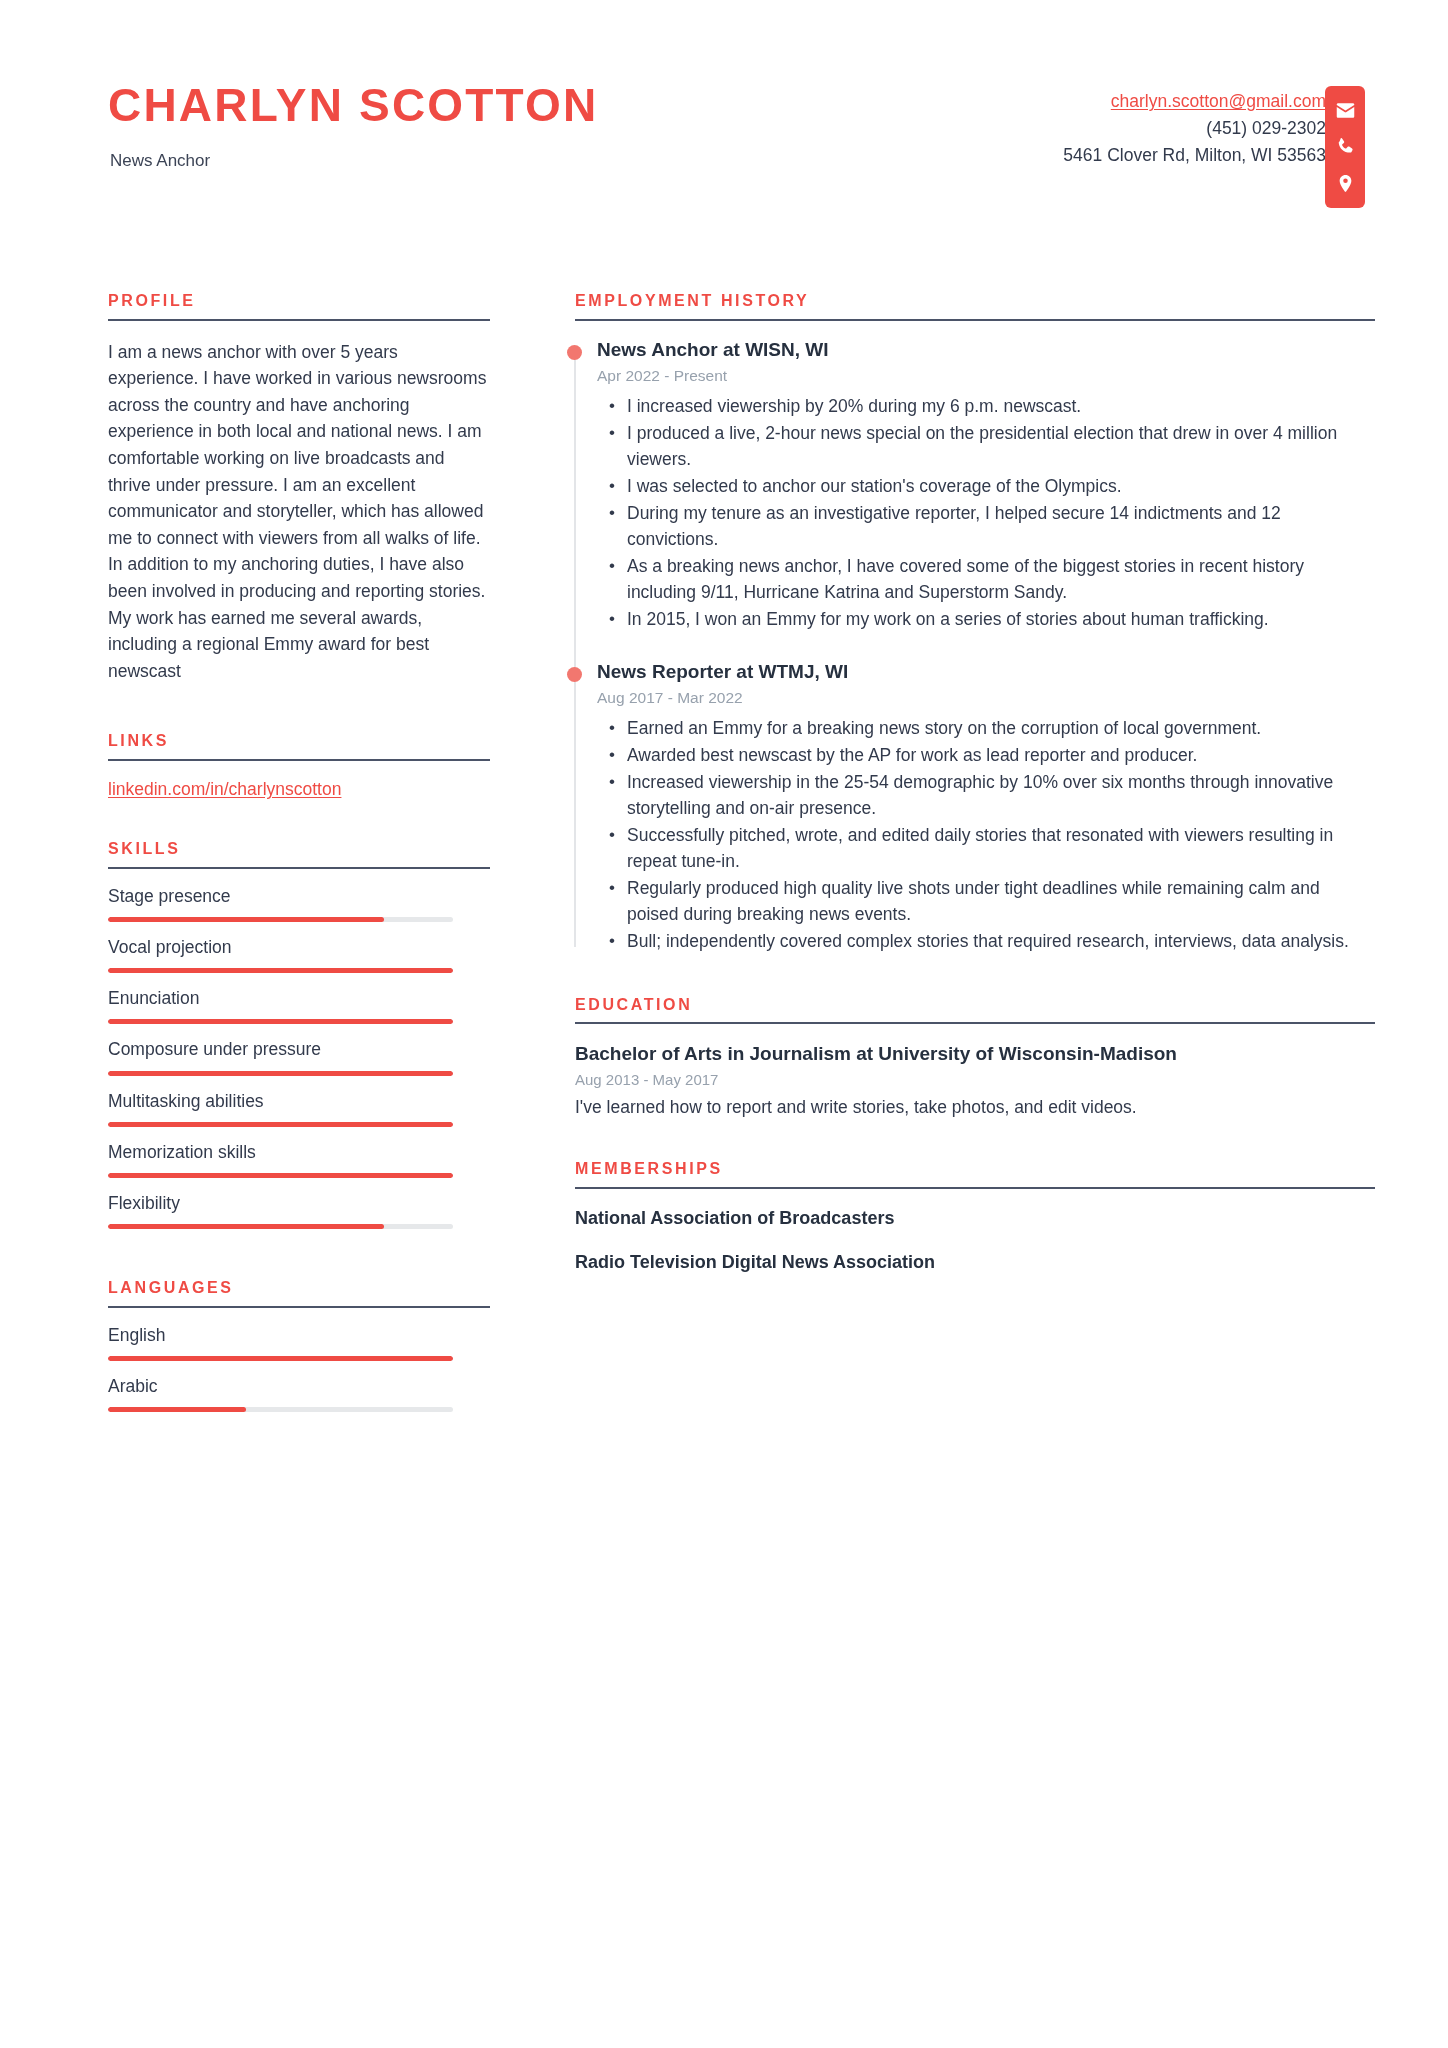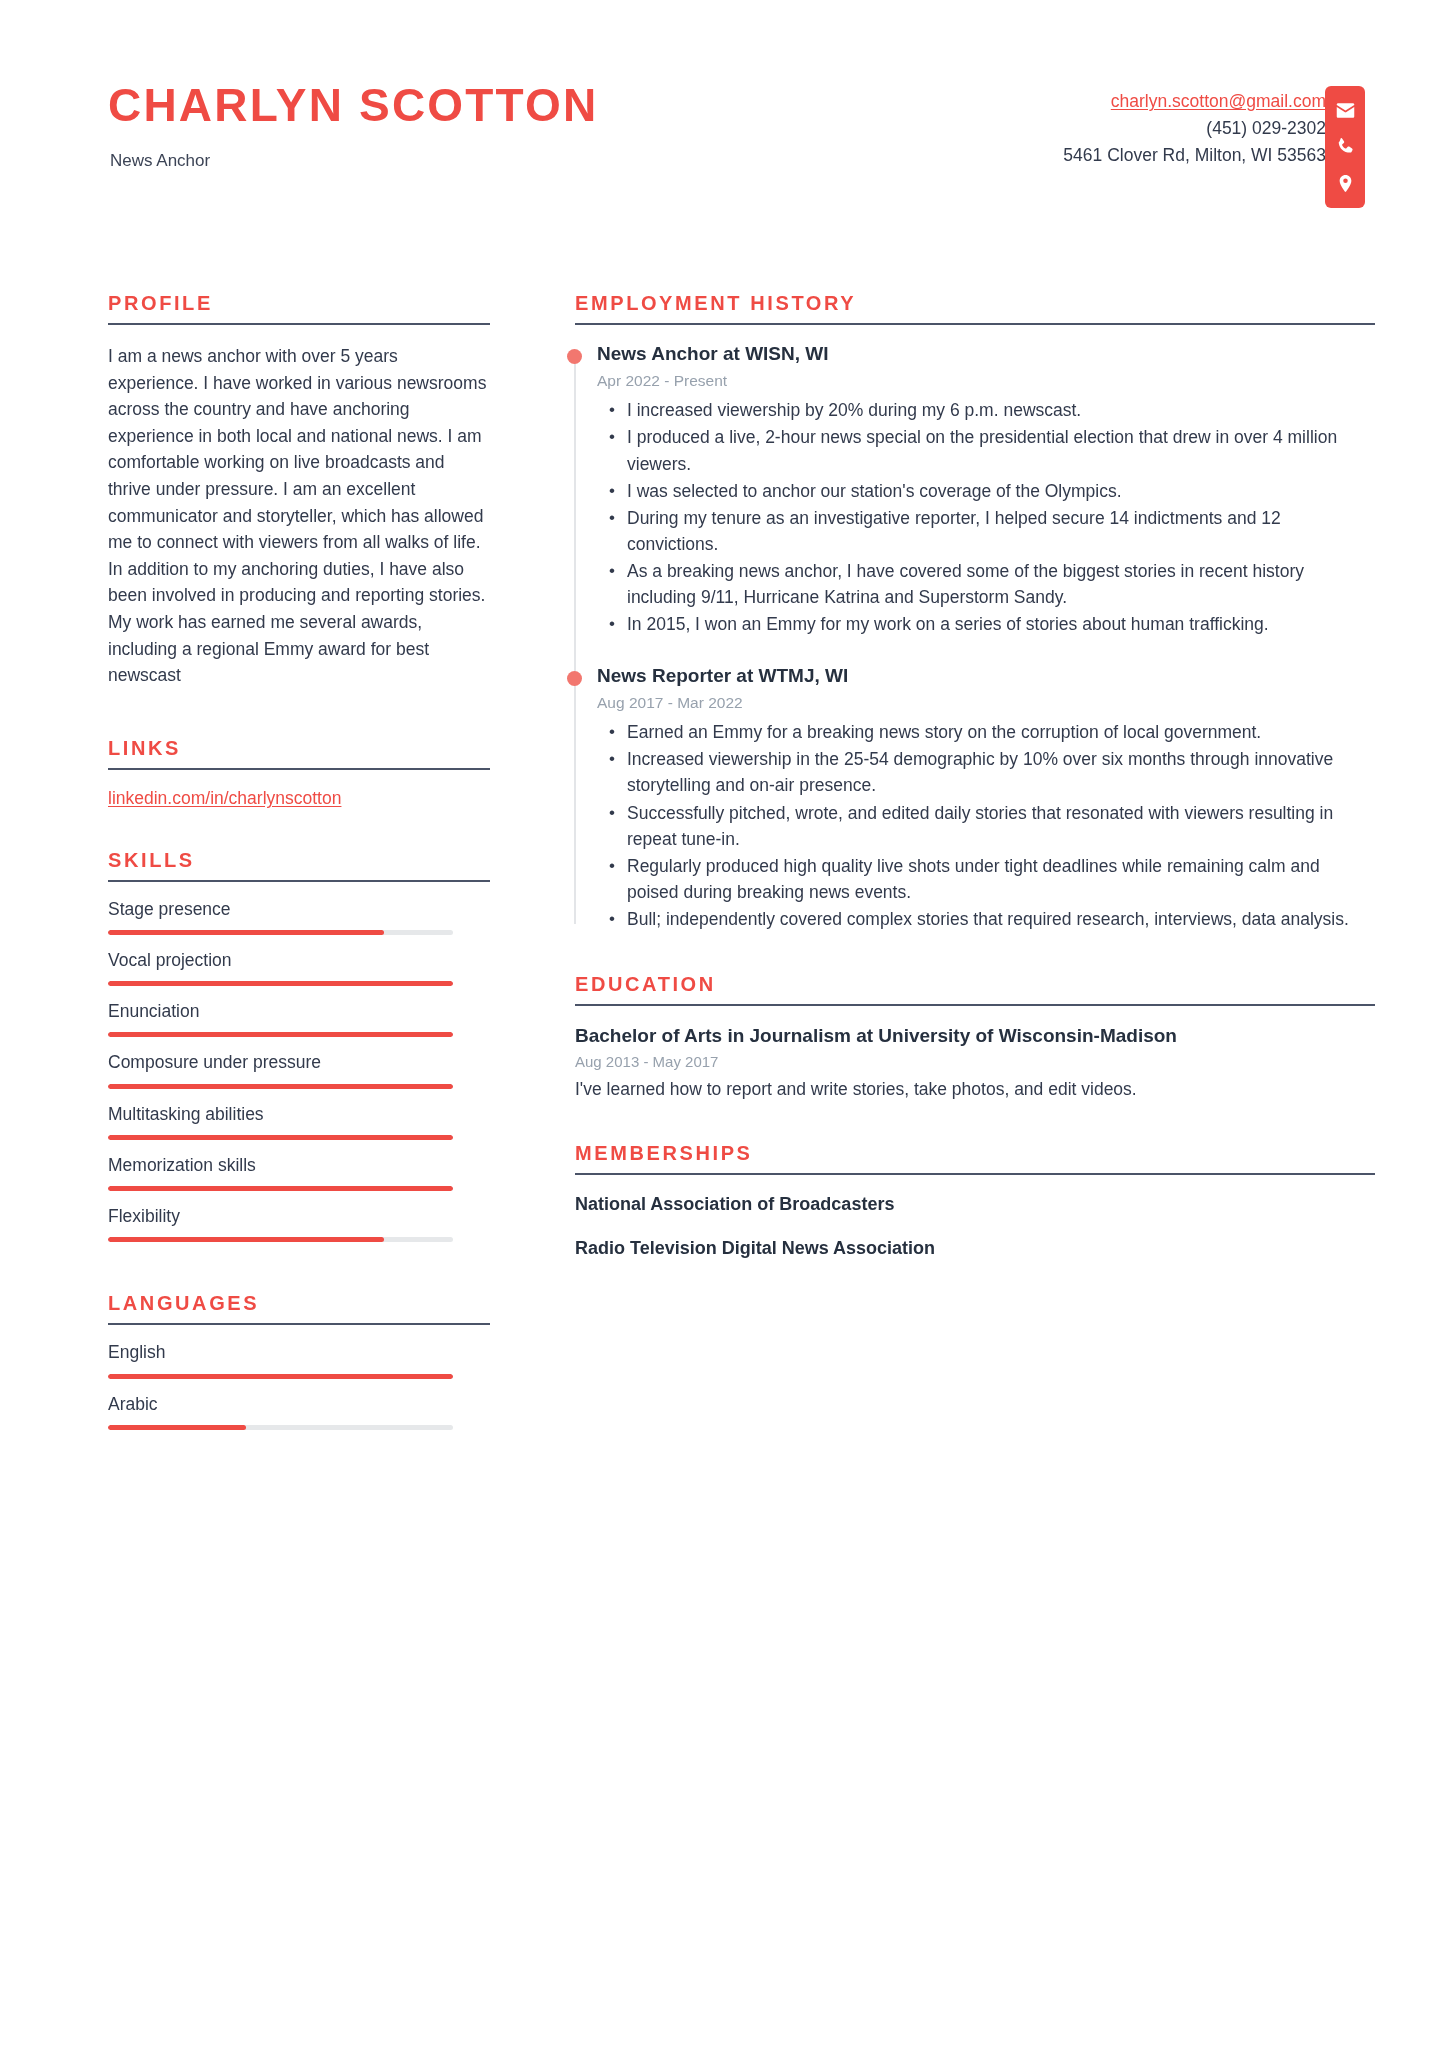--- a/index.html
+++ b/index.html
@@ -45,21 +45,21 @@
   }
   .iconbar svg{width:21px;height:21px;display:block;fill:#ffffff;}
 
   
   .col-left{position:absolute;left:108px;top:292px;width:382px;}
   .col-right{position:absolute;left:575px;top:292px;width:800px;}
 
   
   .sec{margin-bottom:0;}
   .sec-title{
-    font-size:20px;font-weight:700;letter-spacing:2.6px;
+    font-size:16px;font-weight:700;letter-spacing:2.6px;
     color:#ef4b44;text-transform:uppercase;line-height:1.1;
     margin:0 0 9px 0;
   }
   .sec-rule{
     height:2px;background:#4b5468;width:100%;
     margin-bottom:18px;
   }
 
   
   .profile-text{
@@ -281,20 +281,21 @@
             <li>In 2015, I won an Emmy for my work on a series of stories about human trafficking.</li>
           </ul>
         </div>
 
         <div class="job">
           <div class="tl-dot"></div>
           <div class="job-head">News Reporter at WTMJ, WI</div>
           <div class="job-date">Aug 2017 - Mar 2022</div>
           <ul class="bullets">
             <li>Earned an Emmy for a breaking news story on the corruption of local government.</li>
+            <li>Awarded best newscast by the AP for work as lead reporter and producer.</li>
             <li>Increased viewership in the 25-54 demographic by 10% over six months through innovative storytelling and on-air presence.</li>
             <li>Successfully pitched, wrote, and edited daily stories that resonated with viewers resulting in repeat tune-in.</li>
             <li>Regularly produced high quality live shots under tight deadlines while remaining calm and poised during breaking news events.</li>
             <li>Bull; independently covered complex stories that required research, interviews, data analysis.</li>
           </ul>
         </div>
       </div>
     </div>
 
     <div class="spacer-40"></div>

